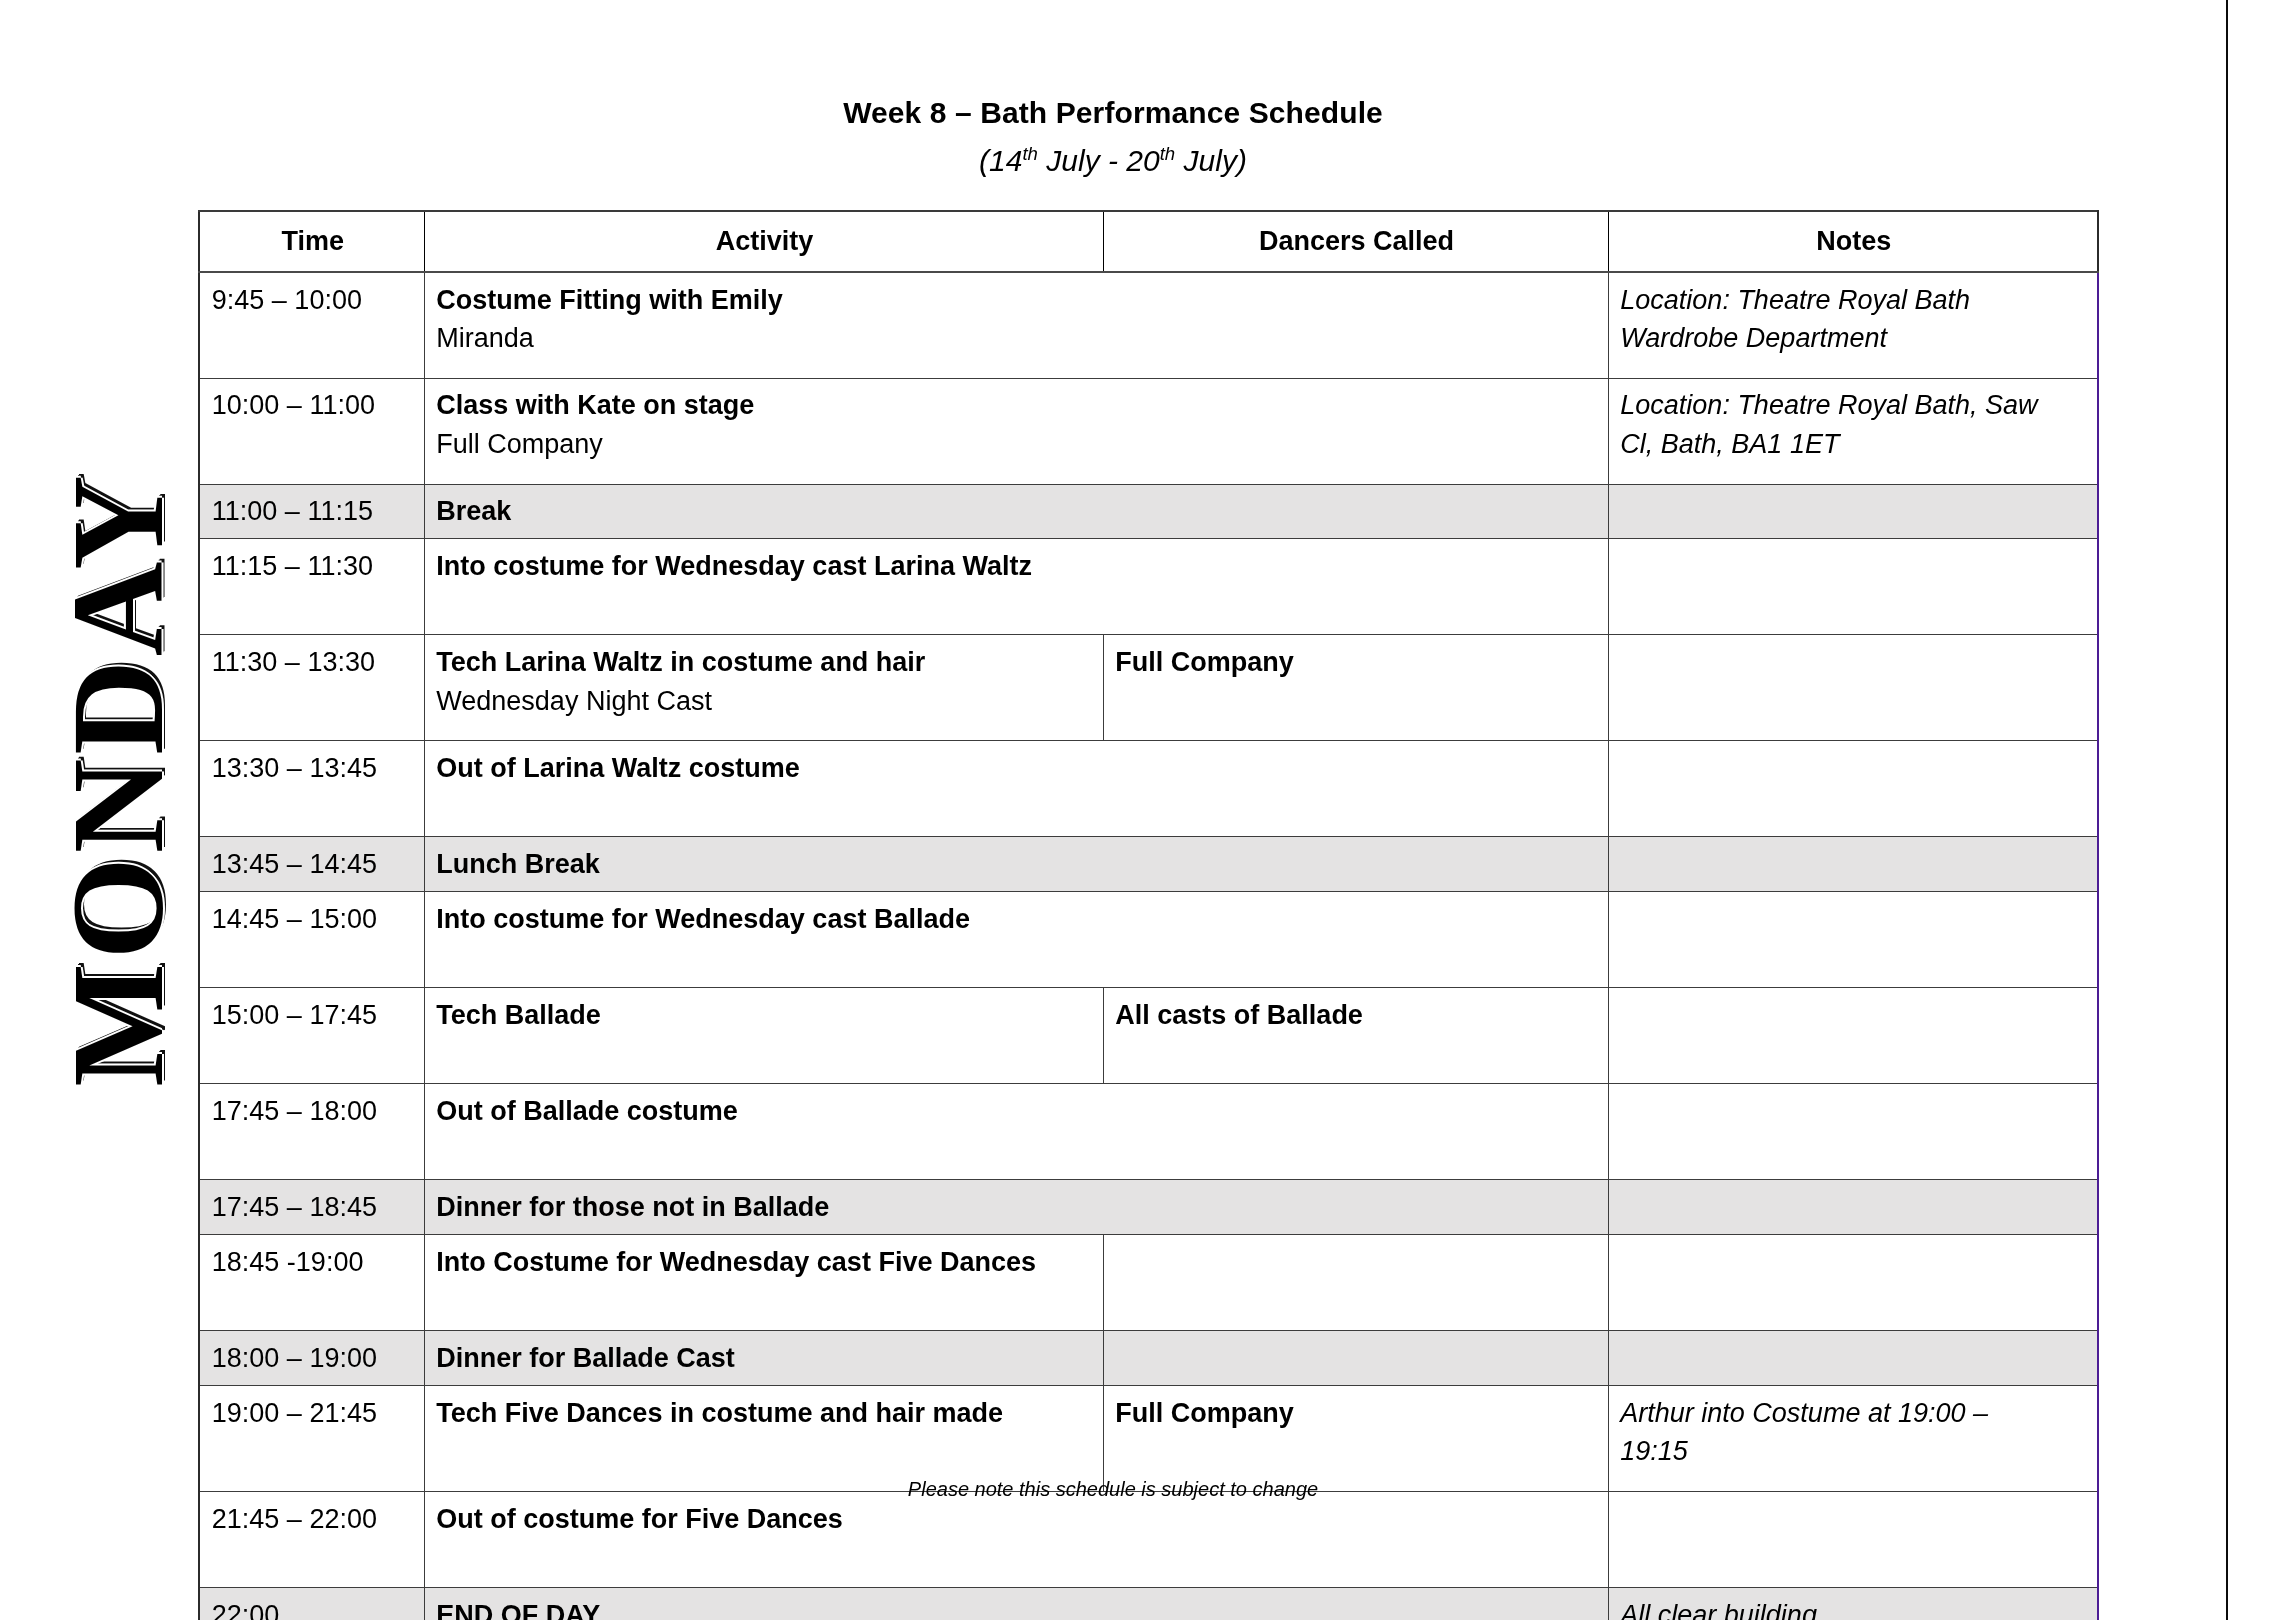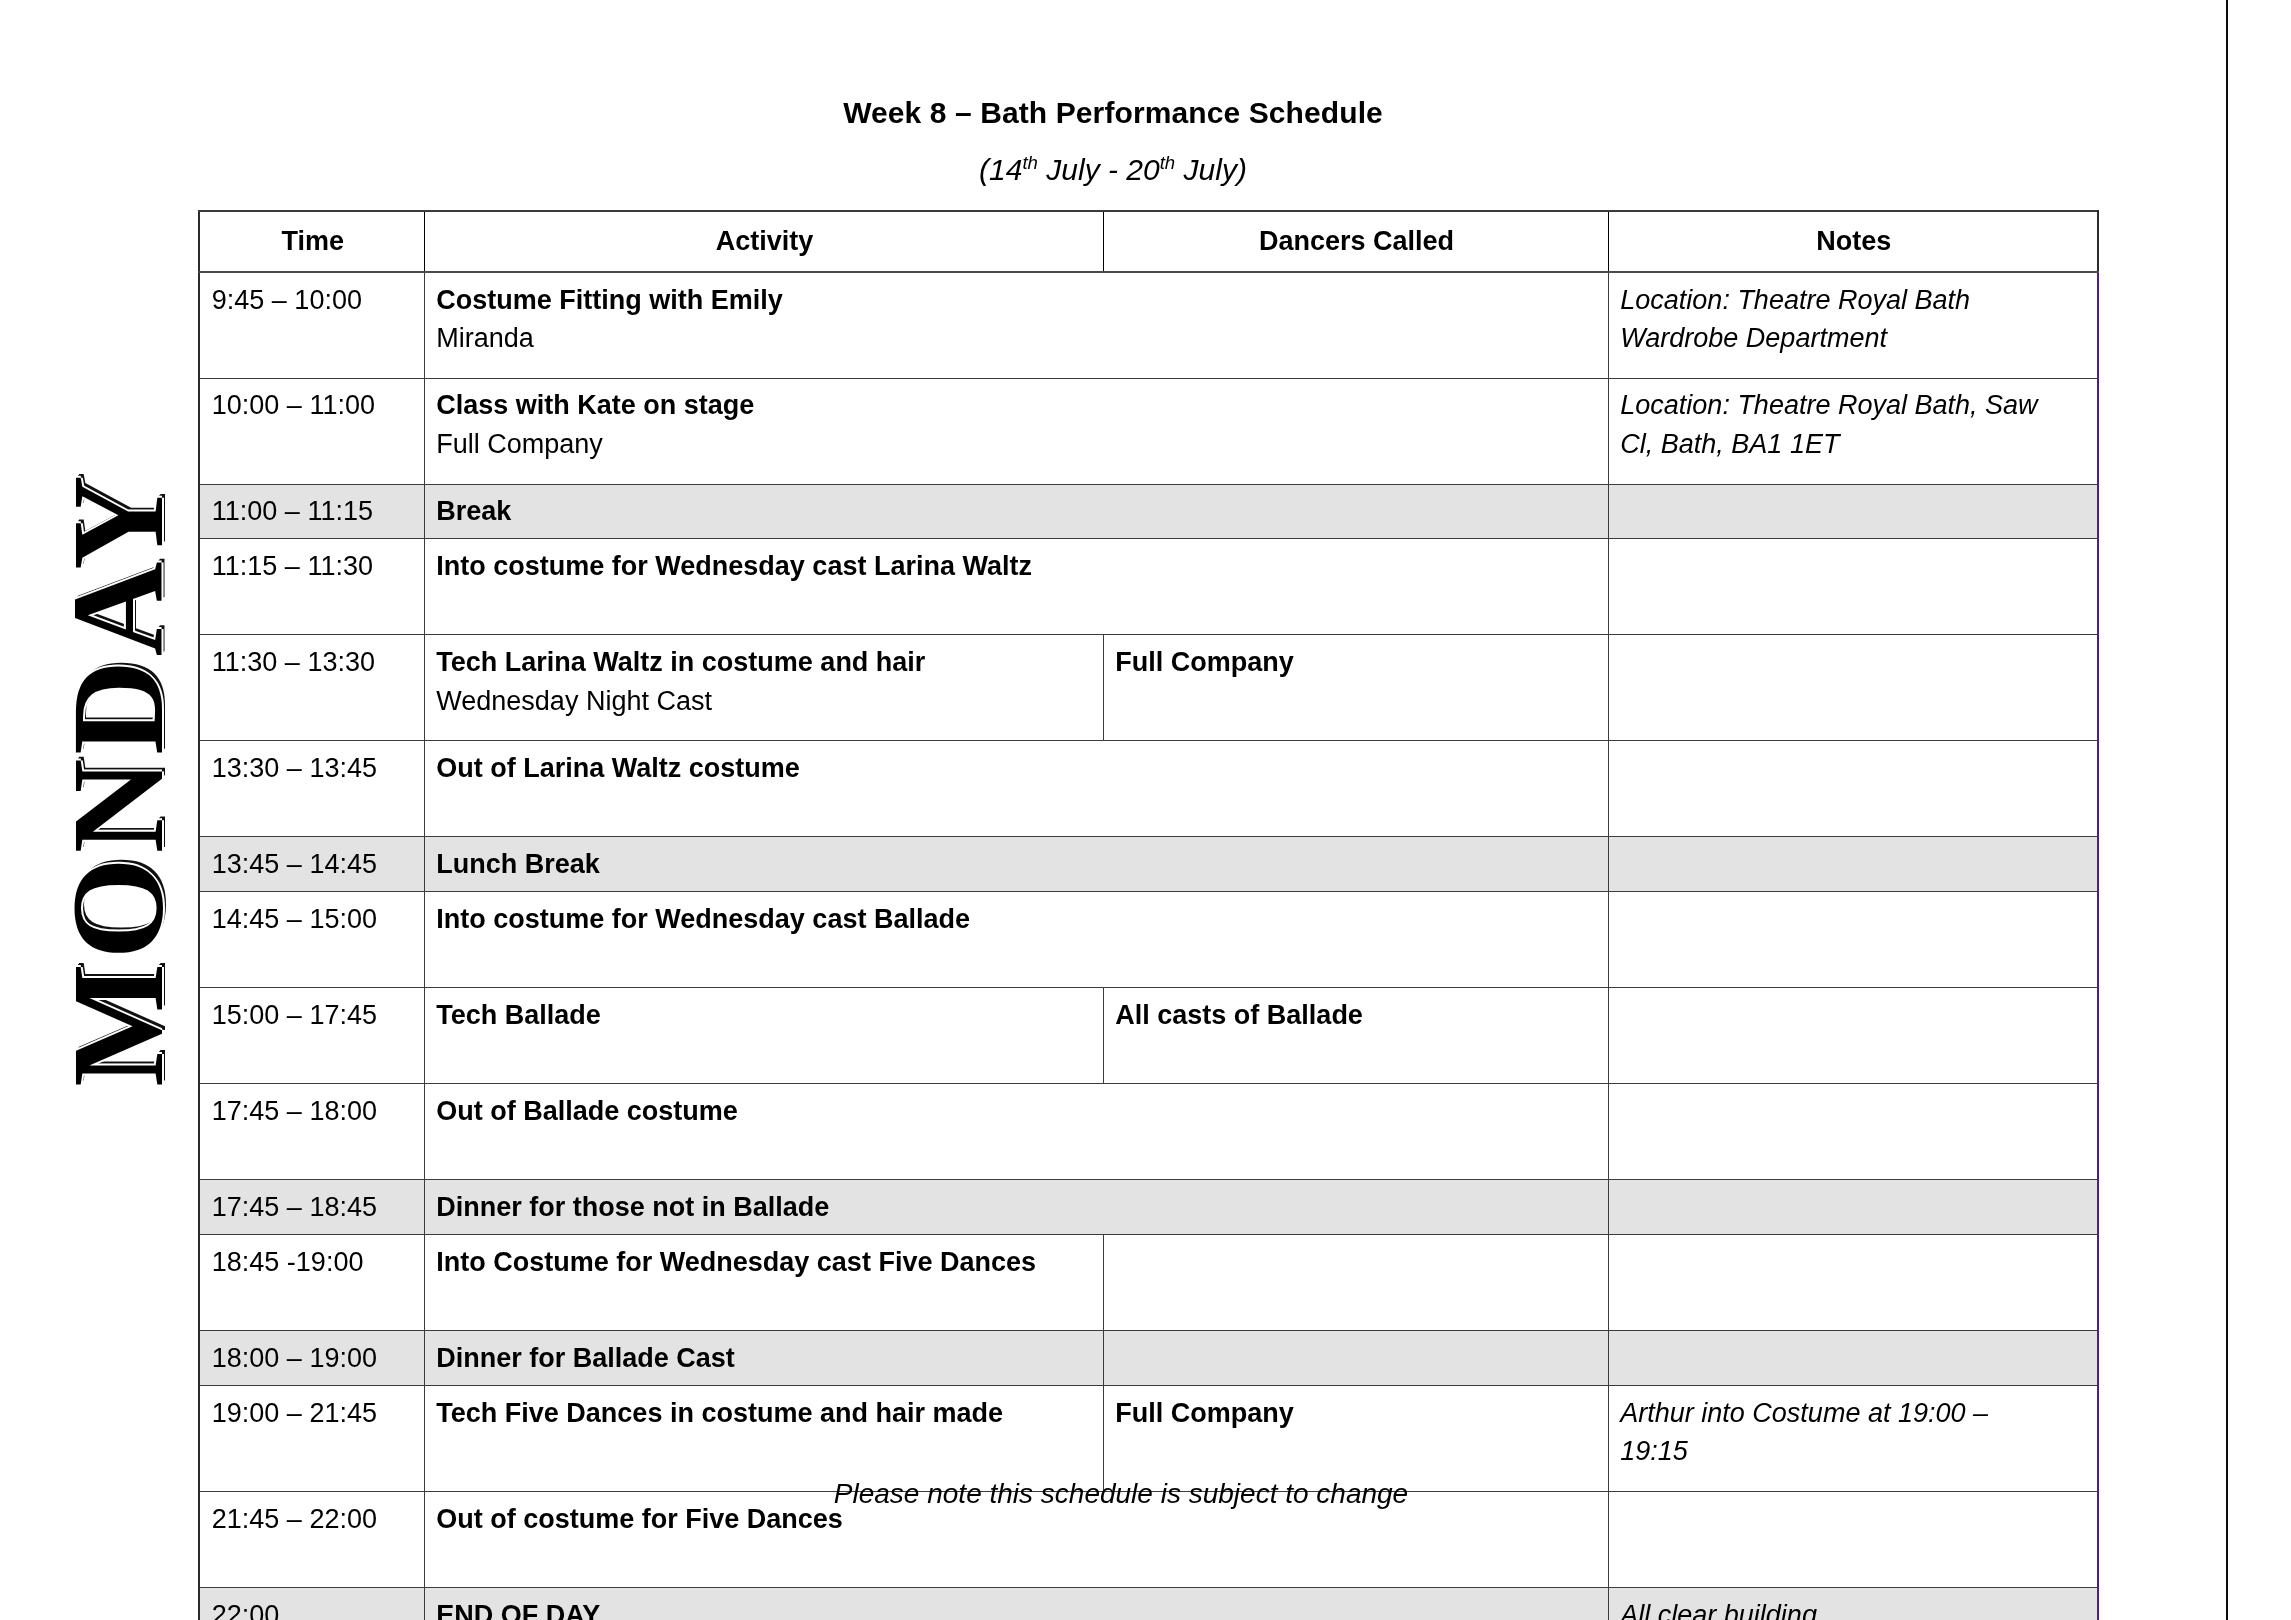--- a/index.html
+++ b/index.html
@@ -39,21 +39,21 @@
   .doc-title {
     font-size: 30px;
     font-weight: bold;
     letter-spacing: 0.1px;
     line-height: 1.25;
   }
   .doc-subtitle {
     font-size: 30px;
     font-style: italic;
     line-height: 1.3;
-    margin-top: 18px;
+    margin-top: 9px;
   }
   .doc-subtitle sup {
     font-size: 0.62em;
     vertical-align: super;
     line-height: 0;
   }
 
   
   .day-label-wrap {
     position: absolute;
@@ -123,24 +123,24 @@
   tr.shaded td { background: #e4e3e3; }
 
   
   tr.h-tall td   { height: 106px; }
   tr.h-mid td    { height: 96px; }
   tr.h-xshort td { height: 39px; }
 
   
   .footer-note {
     position: absolute;
-    left: 8px; top: 1478px;
+    left: 0; top: 1478px;
     width: 2226px;
     text-align: center;
-    font-size: 28px;
+    font-size: 20px;
     font-style: italic;
   }
 </style>
 </head>
 <body>
 
 <div class="page-edge"></div>
 
 <div class="sheet">
 

